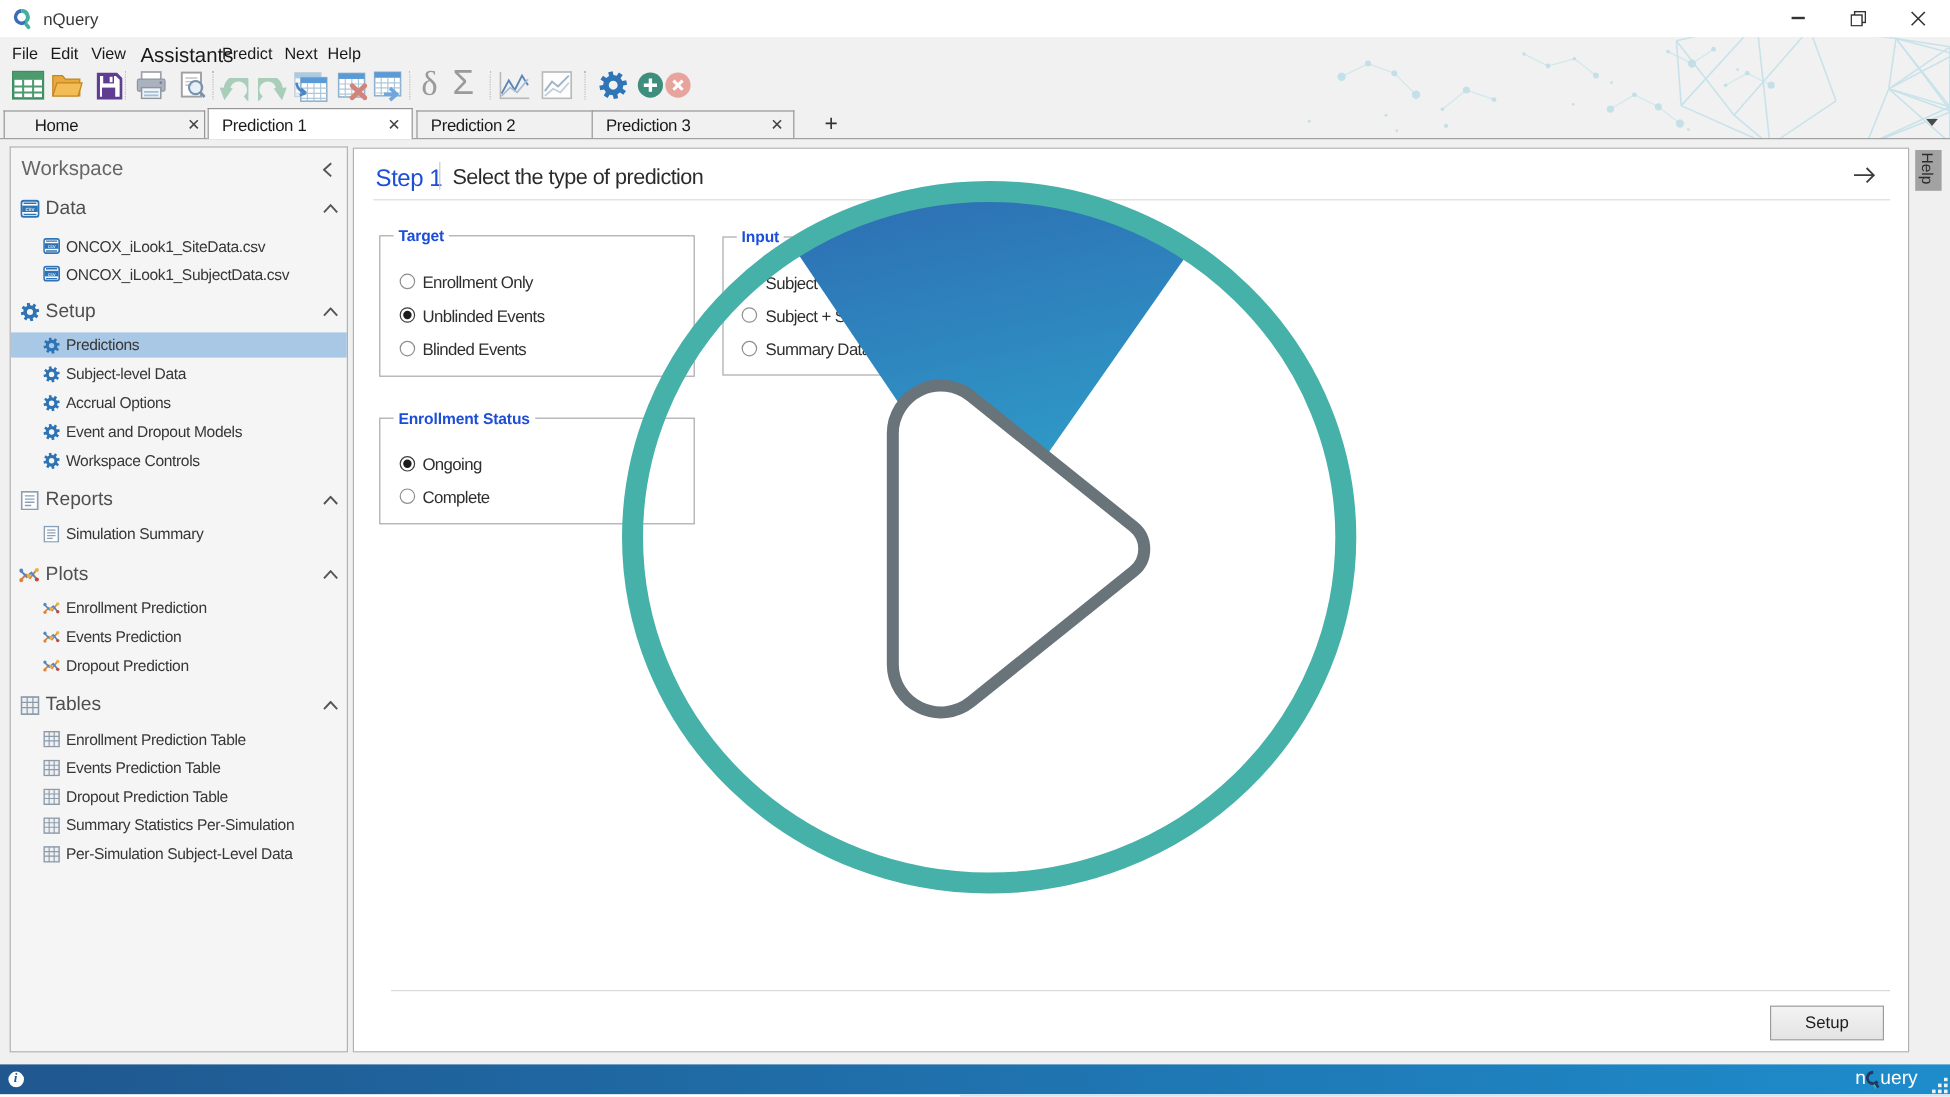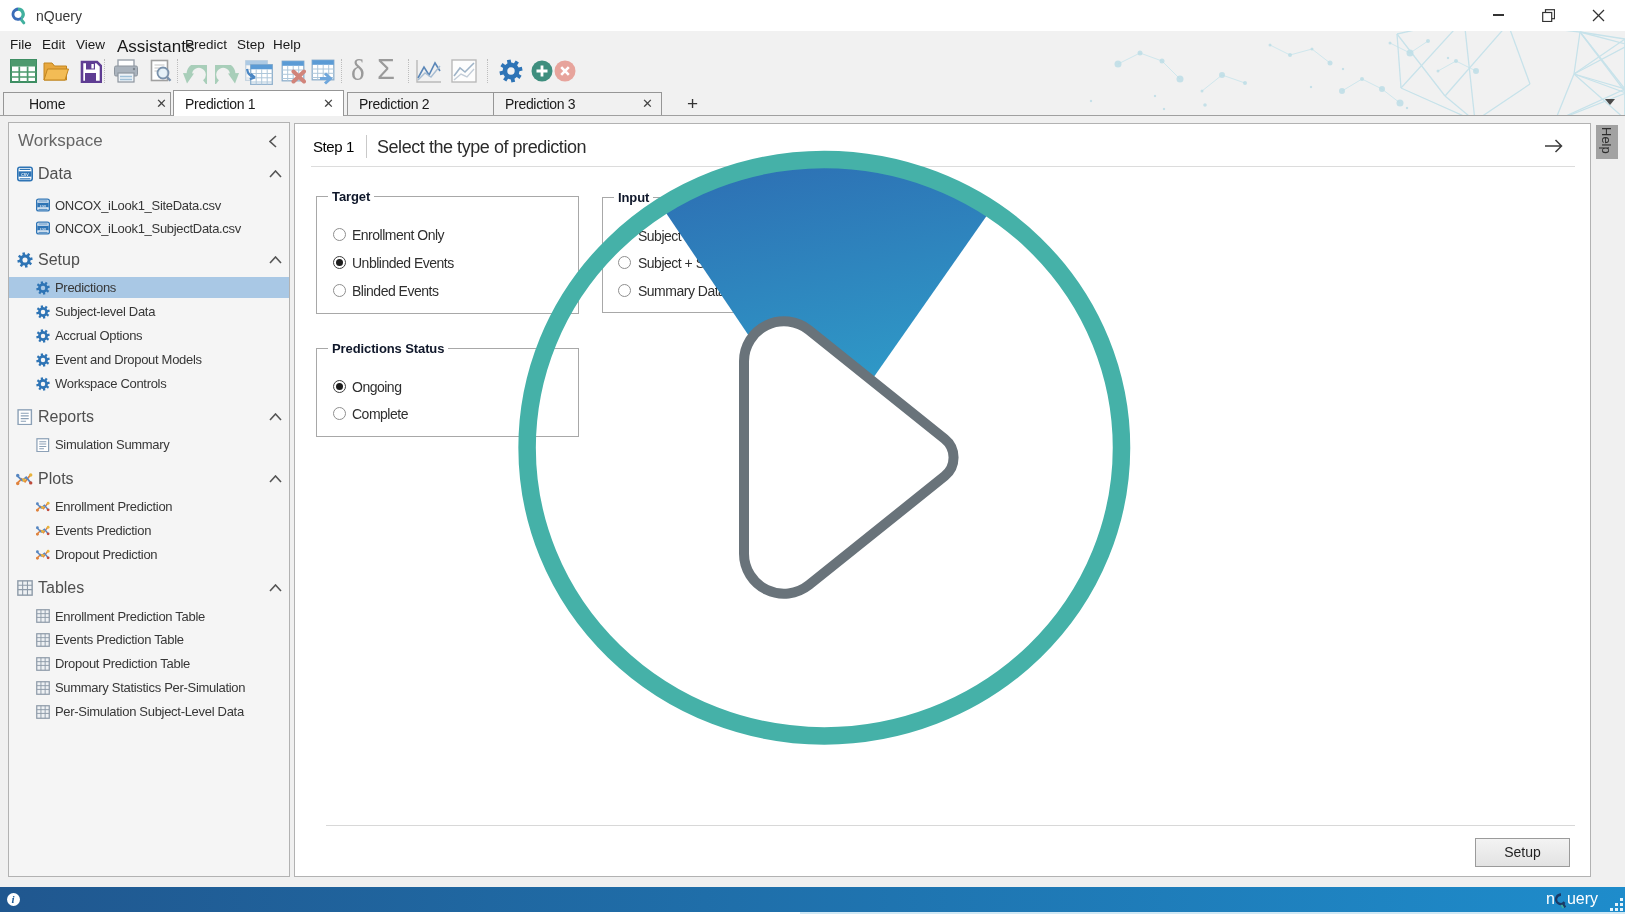--- a/index.html
+++ b/index.html
@@ -1,21 +1,21 @@
 <!DOCTYPE html>
 <html><head><meta charset="utf-8"><style>
 html,body{margin:0;padding:0}
 body{width:1625px;height:914px;overflow:hidden;font-family:"Liberation Sans",sans-serif;background:#f0f0f0}
 .a{position:absolute}
 #root{position:relative;width:1625px;height:908px;background:#f0f0f0}
 .tab{position:absolute;top:92px;height:23px;background:#f1f1f1;border:1px solid #969696;border-bottom:none;box-sizing:border-box;font-size:14px;letter-spacing:-0.3px;color:#1a1a1a}
 .tab .lbl{position:absolute;left:11px;top:3px}
 .tab .x{position:absolute;top:3px;font-size:13px;color:#444}
 .gb{position:absolute;border:1px solid #a8a8a8;box-sizing:border-box}
-.gb .cap{position:absolute;top:-8px;left:11px;background:#fff;padding:0 4px;font-size:13px;letter-spacing:-0.1px;font-weight:bold;color:#0f172a;line-height:15px}
+.gb .cap{position:absolute;top:-8px;left:11px;background:#fff;padding:0 4px;font-size:13px;letter-spacing:-0.1px;font-weight:bold;color:#1d4ed8;line-height:15px}
 .row{position:absolute;height:20px;line-height:20px;font-size:14px;letter-spacing:-0.5px;color:#2f2f2f}
 .radio{position:absolute;width:13px;height:13px;border:1px solid #8f8f8f;border-radius:50%;background:#fff;box-sizing:border-box}
 .radio.sel{border-color:#3d3d3d}
 .radio.sel:after{content:"";position:absolute;left:2px;top:2px;width:7px;height:7px;border-radius:50%;background:#1c1c1c}
 .sbh{position:absolute;left:38px;font-size:16px;color:#4f4f4f;line-height:20px}
 .sbi{position:absolute;left:55px;font-size:13px;letter-spacing:-0.3px;color:#373737;line-height:20px}
 </style></head><body>
 <div id="root">
 
 <div class="a" style="left:0;top:0;width:1625px;height:31px;background:#fff"></div>
@@ -129,21 +129,21 @@
         <line x1="775" y1="88" x2="705" y2="90"></line>
         <line x1="705" y1="90" x2="625" y2="90"></line>
       </g>
 <g fill="#b5dae4"></g>
 </svg>
 <div class="a" style="left:10px;top:37px;font-size:13.5px;color:#191919">File</div>
 <div class="a" style="left:42px;top:37px;font-size:13.5px;color:#191919">Edit</div>
 <div class="a" style="left:76px;top:37px;font-size:13.5px;color:#191919">View</div>
 <div class="a" style="left:117px;top:37px;font-size:17px;color:#191919">Assistants</div>
 <div class="a" style="left:185px;top:37px;font-size:13.5px;color:#191919">Predict</div>
-<div class="a" style="left:237px;top:37px;font-size:13.5px;color:#191919">Step</div>
+<div class="a" style="left:237px;top:37px;font-size:13.5px;color:#191919">Next</div>
 <div class="a" style="left:273px;top:37px;font-size:13.5px;color:#191919">Help</div>
 <svg class="a" style="left:10px;top:58px" width="27" height="26" viewBox="0 0 27 26">
       <rect x="1" y="2" width="25" height="22" fill="#fff" stroke="#3e8e63" stroke-width="2"></rect>
 <rect x="1" y="2" width="25" height="6.5" fill="#4d9a6e"></rect>
 <path d="M1 14h25M1 19h25M9.3 8.5v15.5M17.6 8.5v15.5" stroke="#4d9a6e" stroke-width="1.7" fill="none"></path>
     </svg>
 <svg class="a" style="left:43px;top:60px" width="26" height="22" viewBox="0 0 26 22">
       <path d="M1 3 h8 l2.5 3 h12 v3 H1 Z" fill="#d8932c"></path>
 <path d="M1 3 h8 l2.5 3 h12 v14 H1 Z" fill="#e8a83e" stroke="#c2851f" stroke-width="1"></path>
 <path d="M1 20 L4.5 9 h21 L22 20 Z" fill="#f3bc55" stroke="#c2851f" stroke-width="1"></path>
@@ -398,21 +398,21 @@
       <rect x="0.8" y="0.8" width="13.4" height="13.4" fill="#eef1f4" stroke="#8d9aa8" stroke-width="1.3"></rect>
 <path d="M0.8 5h13.4M0.8 9h13.4M5.3 0.8v13.4M9.8 0.8v13.4" stroke="#8d9aa8" stroke-width="1"></path>
     </svg>
 <div class="sbi" style="top:678px">Summary Statistics Per-Simulation</div>
 <svg class="a" style="left:36px;top:705px" width="14" height="14" viewBox="0 0 15 15">
       <rect x="0.8" y="0.8" width="13.4" height="13.4" fill="#eef1f4" stroke="#8d9aa8" stroke-width="1.3"></rect>
 <path d="M0.8 5h13.4M0.8 9h13.4M5.3 0.8v13.4M9.8 0.8v13.4" stroke="#8d9aa8" stroke-width="1"></path>
     </svg>
 <div class="sbi" style="top:702px">Per-Simulation Subject-Level Data</div>
 <div class="a" style="left:294px;top:123px;width:1297px;height:754px;background:#fff;border:1px solid #b2b2b2;box-sizing:border-box"></div>
-<div class="a" style="left:313px;top:138px;font-size:15px;letter-spacing:-0.4px;color:#000000">Step 1</div>
+<div class="a" style="left:313px;top:138px;font-size:20px;letter-spacing:-0.4px;color:#1d4ed8">Step 1</div>
 <div class="a" style="left:366px;top:135px;width:1px;height:23px;background:#c9c9c9"></div>
 <div class="a" style="left:377px;top:137px;font-size:18px;letter-spacing:-0.45px;color:#2b2b2b">Select the type of prediction</div>
 <svg class="a" style="left:1544px;top:139px" width="19" height="14" viewBox="0 0 19 14">
       <path d="M1 7 H17.5 M11.5 1 L17.5 7 L11.5 13" fill="none" stroke="#3c3c3c" stroke-width="1.5"></path>
     </svg>
 <div class="a" style="left:311px;top:166px;width:1264px;height:1px;background:#dcdcdc"></div>
 <div class="gb" style="left:316px;top:196px;width:263px;height:118px">
       <span class="cap">Target</span>
     </div>
 <div class="radio" style="left:333px;top:228px"></div>
@@ -424,21 +424,21 @@
 <div class="gb" style="left:602px;top:197px;width:263px;height:116px">
       <span class="cap">Input</span>
     </div>
 <div class="radio" style="left:618px;top:229px"></div>
 <div class="row" style="left:638px;top:226px">Subject Data</div>
 <div class="radio" style="left:618px;top:256px"></div>
 <div class="row" style="left:638px;top:253px">Subject + Site Data</div>
 <div class="radio" style="left:618px;top:284px"></div>
 <div class="row" style="left:638px;top:281px">Summary Data</div>
 <div class="gb" style="left:316px;top:348px;width:263px;height:89px">
-      <span class="cap">Predictions Status</span>
+      <span class="cap">Enrollment Status</span>
     </div>
 <div class="radio sel" style="left:333px;top:380px"></div>
 <div class="row" style="left:352px;top:377px">Ongoing</div>
 <div class="radio" style="left:333px;top:407px"></div>
 <div class="row" style="left:352px;top:404px">Complete</div>
 <div class="a" style="left:326px;top:825px;width:1249px;height:1px;background:#d8d8d8"></div>
 <div class="a" style="left:1475px;top:838px;width:95px;height:29px;background:linear-gradient(#f3f3f3,#e3e3e3);border:1px solid #9b9b9b;box-sizing:border-box;text-align:center;line-height:27px;font-size:14px;color:#1f1f1f">Setup</div>
 <svg class="a" style="left:480px;top:120px" width="700" height="680" viewBox="480 120 700 680">
 <defs>
         <linearGradient id="wg" x1="0" y1="0" x2="0.25" y2="1">

